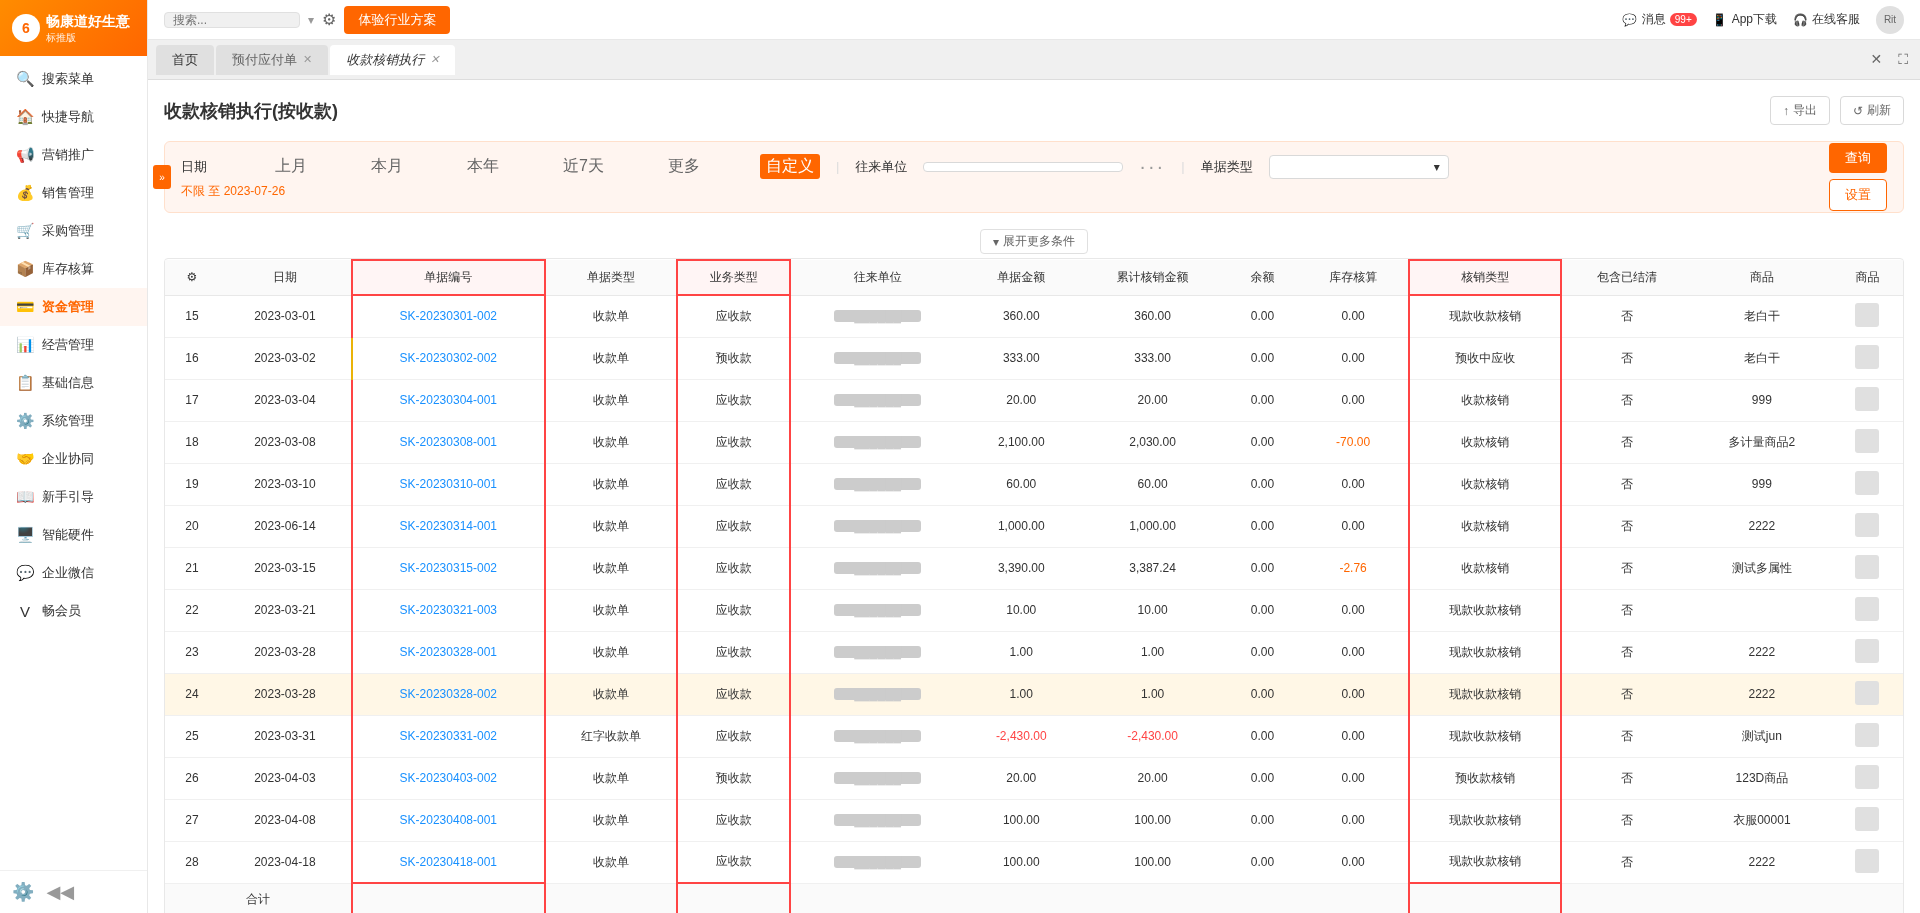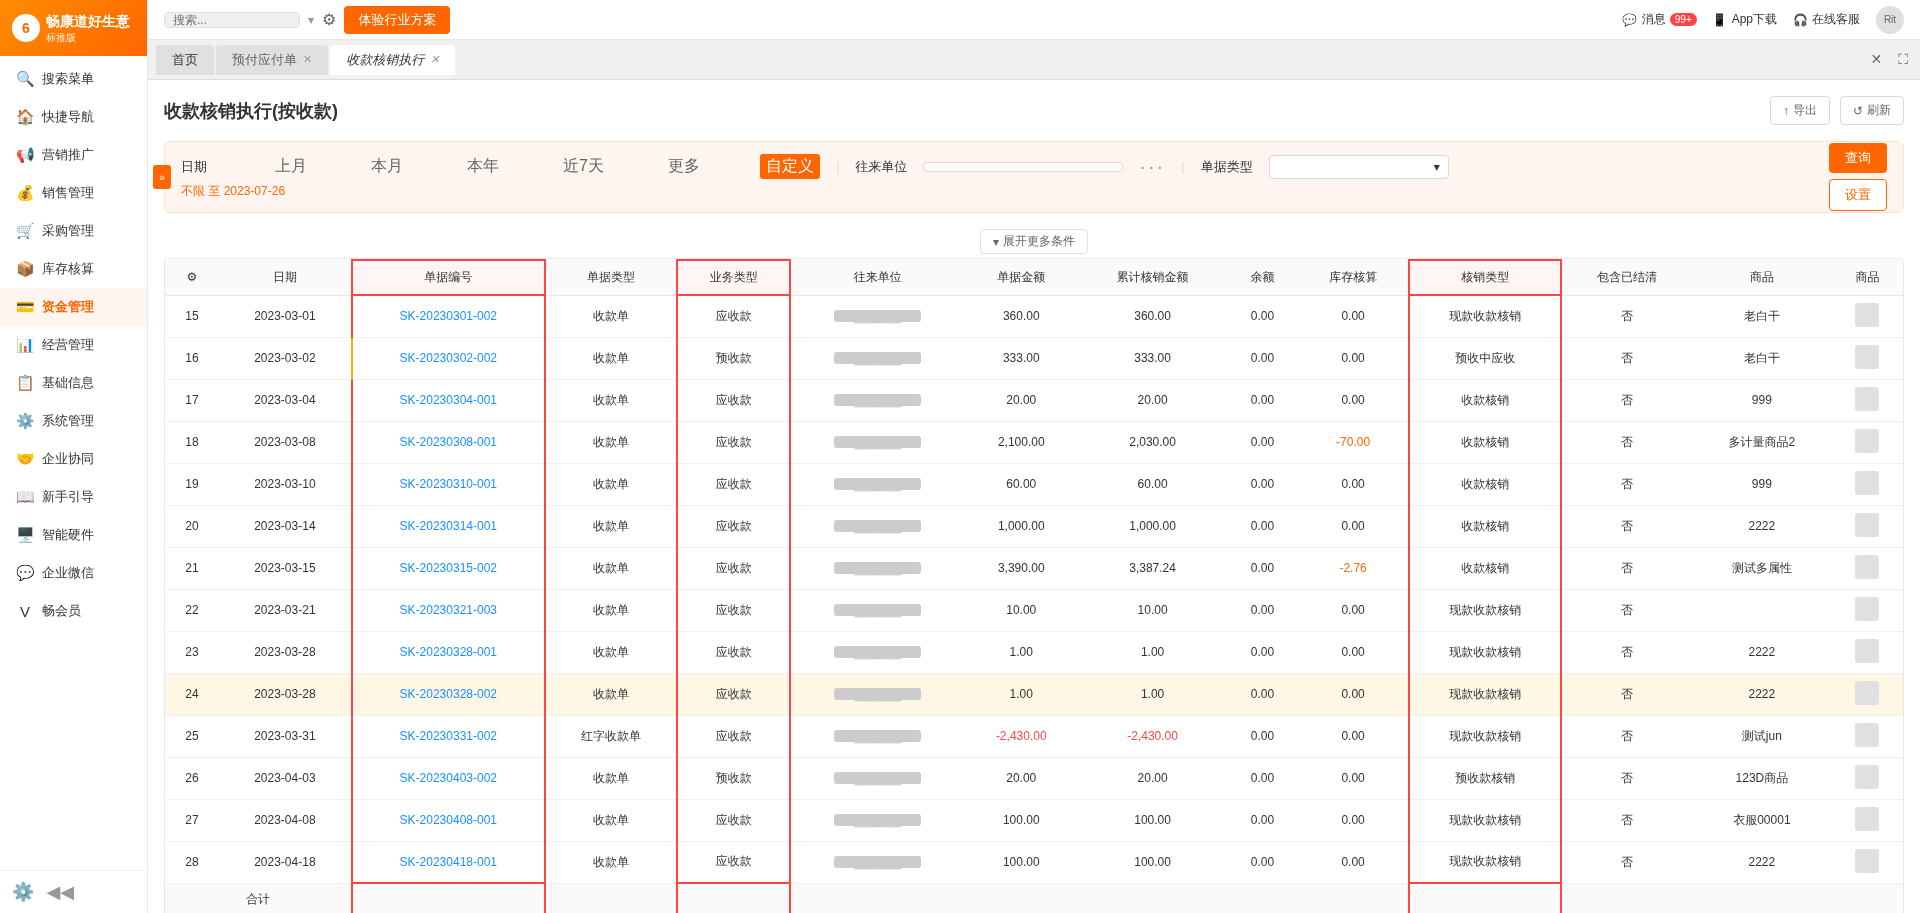--- a/index.html
+++ b/index.html
@@ -472,21 +472,21 @@
     <td class="">0.00</td>
     <td style="border-left:2px solid #ff4444; border-right:2px solid #ff4444; ">收款核销</td>
     <td>否</td>
     <td>999</td>
     <td>
       <span style="display:inline-block; width:24px; height:24px; background:#e0e0e0; border-radius:3px;"></span>
     </td>
   </tr>
             <tr>
     <td>20</td>
-    <td>2023-03-14</td>
+    <td>2023-06-14</td>
     <td style="border-left:2px solid #ff4444; border-right:2px solid #ff4444; ">
       <a class="link-blue">SK-20230314-001</a>
     </td>
     <td>收款单</td>
     <td style="border-left:2px solid #ff4444; border-right:2px solid #ff4444; ">应收款</td>
     <td>
       <span style="background:#ccc; color:#ccc; border-radius:3px; padding:0 20px; font-size:11px;">██████</span>
     </td>
     <td class="">1,000.00</td>
     <td class="">1,000.00</td>

